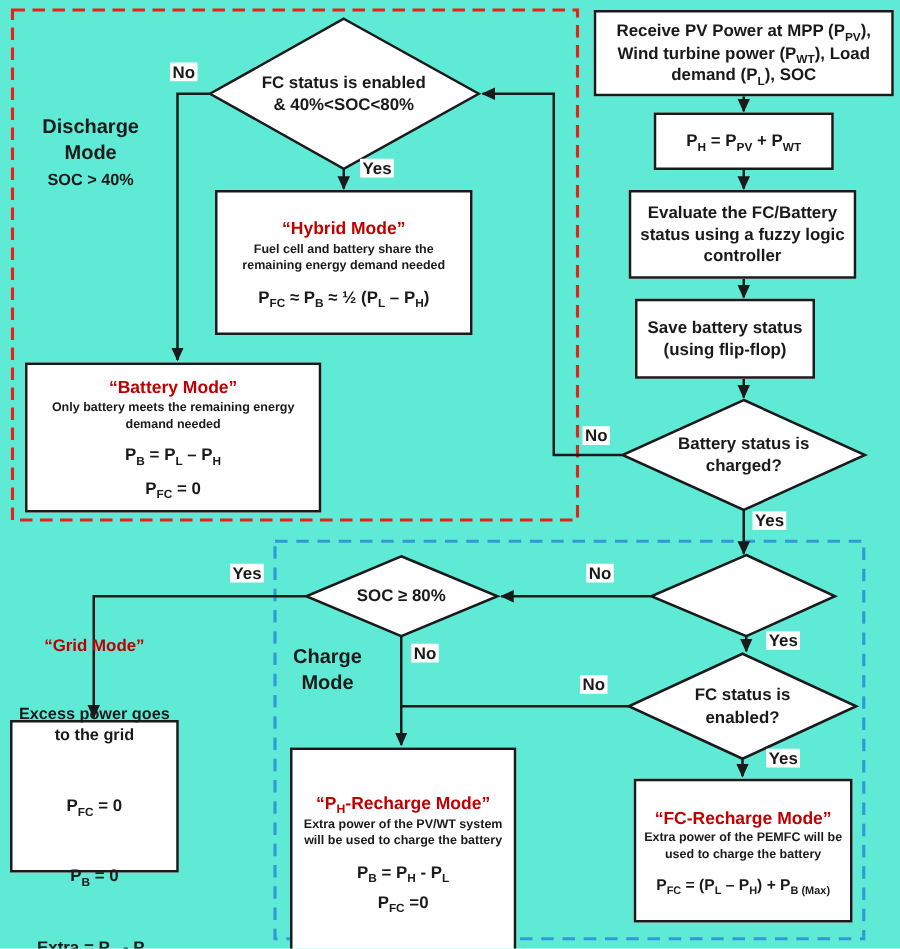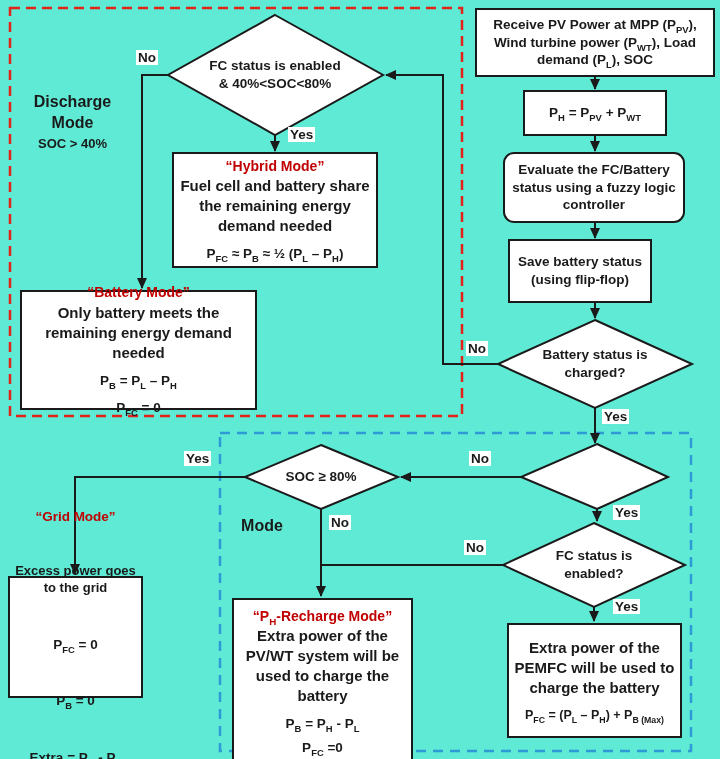--- a/index.html
+++ b/index.html
@@ -17,21 +17,21 @@
   .pbox{
     border:2px solid var(--line,#1a1a1a);background:#fff;
     display:flex;flex-direction:column;align-items:center;justify-content:center;
     text-align:center;font-size:13.5px;line-height:1.33;padding:3px 5px;
   }
   .dtext{
     display:flex;align-items:center;justify-content:center;text-align:center;
     font-size:13.5px;line-height:1.3;background:transparent;
   }
   .mode-title{color:var(--red_title,#c00000);font-size:14px;}
-  .mode-body{font-size:15px;margin-top:1px;}
+  .mode-body{font-size:10px;margin-top:1px;}
   .mode-f{margin-top:9px;font-size:13.5px;white-space:nowrap;}
   .mode-f.tight{margin-top:2px;}
   .mode-f.f-small{font-size:12.5px;}
   .branch{font-size:13.5px;background:#fff;padding:0 2px;}
   .region-title{font-size:16px;line-height:1.3;text-align:center;}
   .region-sub{font-size:13px;margin-top:2px;}
   sub{font-size:0.7em;line-height:0;}
   .grid-font{font-size:13px;line-height:1.3;}
   .grid-font .mode-title{font-size:13.5px;}
   .grid-font .mode-body{font-size:13px;}
@@ -74,21 +74,21 @@
   </svg>
 
   <div class="abs pbox" style="left:475px;top:8px;width:240px;height:69px;font-size:13.5px;">
     <div><span>Receive PV Power at MPP (P</span><sub>PV</sub><span>), Wind turbine power (P</span><sub>WT</sub><span>), Load demand (P</span><sub>L</sub><span>), SOC</span></div>
   </div>
 
   <div class="abs pbox" style="left:523px;top:90px;width:144px;height:46px;">
     <div><span>P</span><sub>H</sub><span> = P</span><sub>PV</sub><span> + P</span><sub>WT</sub></div>
   </div>
 
-  <div class="abs pbox" style="left:503px;top:152px;width:182px;height:71px;border-radius:11px;">
+  <div class="abs pbox" style="left:503px;top:152px;width:182px;height:71px;">
     <div>Evaluate the FC/Battery status using a fuzzy logic controller</div>
   </div>
 
   <div class="abs pbox" style="left:508px;top:239px;width:144px;height:64px;">
     <div style="width:150px;">Save battery status (using flip-flop)</div>
   </div>
 
   <div class="abs dtext" style="left:208px;top:40px;width:134px;height:70px;">FC status is enabled &amp; 40%&lt;SOC&lt;80%</div>
   <div class="abs dtext" style="left:537px;top:338px;width:116px;height:52px;">Battery status is charged?</div>
   <div class="abs dtext" style="left:256px;top:465px;width:130px;height:24px;">SOC ≥ 80%</div>
@@ -116,31 +116,33 @@
   </div>
 
   <div class="abs pbox" style="left:232px;top:598px;width:181px;height:168px;">
     <div class="mode-title"><span>“P</span><sub>H</sub><span>-Recharge Mode”</span></div>
     <div class="mode-body">Extra power of the PV/WT system will be used to charge the battery</div>
     <div class="mode-f"><span>P</span><sub>B</sub><span> = P</span><sub>H</sub><span> - P</span><sub>L</sub></div>
     <div class="mode-f" style="margin-top:6px;"><span>P</span><sub>FC</sub><span> =0</span></div>
   </div>
 
   <div class="abs pbox" style="left:507px;top:623px;width:175px;height:115px;">
+    <div class="mode-title">“FC-Recharge Mode”</div>
     <div class="mode-body">Extra power of the PEMFC will be used to charge the battery</div>
     <div class="mode-f f-small"><span>P</span><sub>FC</sub><span> = (P</span><sub>L</sub><span> – P</span><sub>H</sub><span>) + P</span><sub>B (Max)</sub></div>
   </div>
 
   <div class="abs region-title" style="left:15px;top:92px;width:115px;">
     <div>Discharge</div>
     <div>Mode</div>
     <div class="region-sub">SOC &gt; 40%</div>
   </div>
 
   <div class="abs region-title" style="left:202px;top:516px;width:120px;">
+    <div>Charge</div>
     <div>Mode</div>
   </div>
 
   <div class="abs branch" style="left:136px;top:50px;">No</div>
   <div class="abs branch" style="left:288px;top:127px;">Yes</div>
   <div class="abs branch" style="left:466px;top:341px;">No</div>
   <div class="abs branch" style="left:602px;top:409px;">Yes</div>
   <div class="abs branch" style="left:469px;top:451px;">No</div>
   <div class="abs branch" style="left:613px;top:505px;">Yes</div>
   <div class="abs branch" style="left:464px;top:540px;">No</div>

